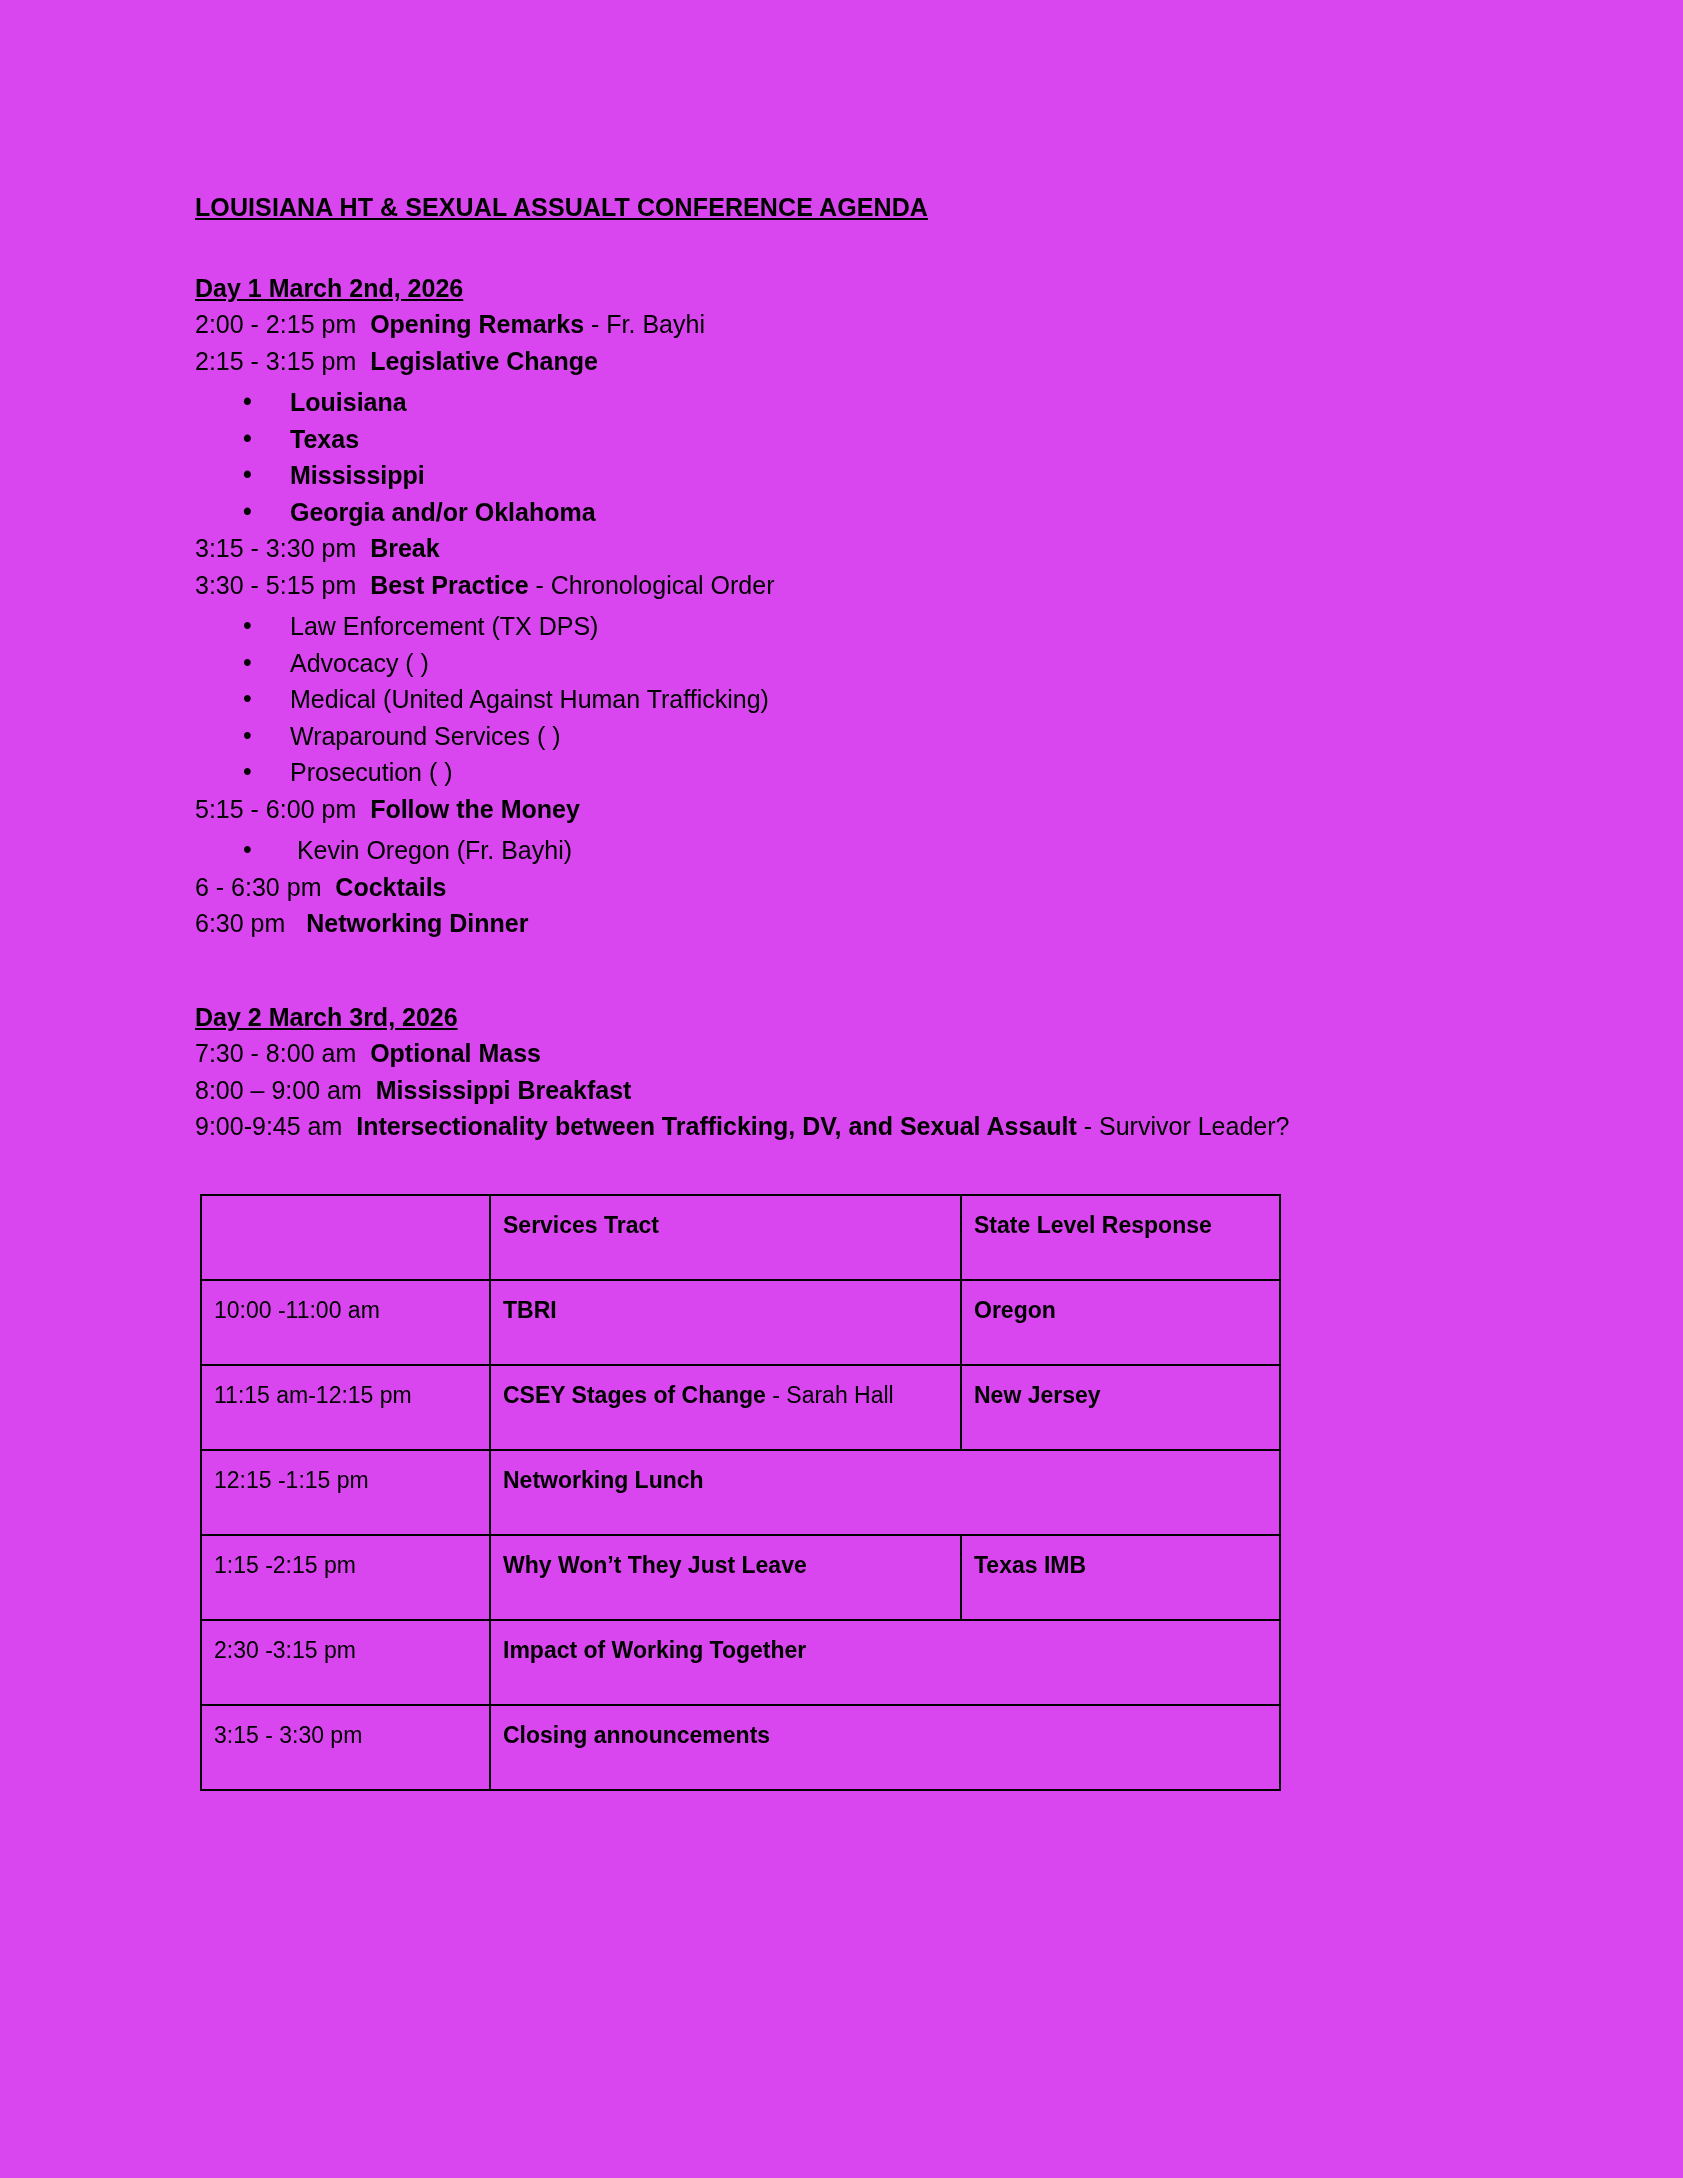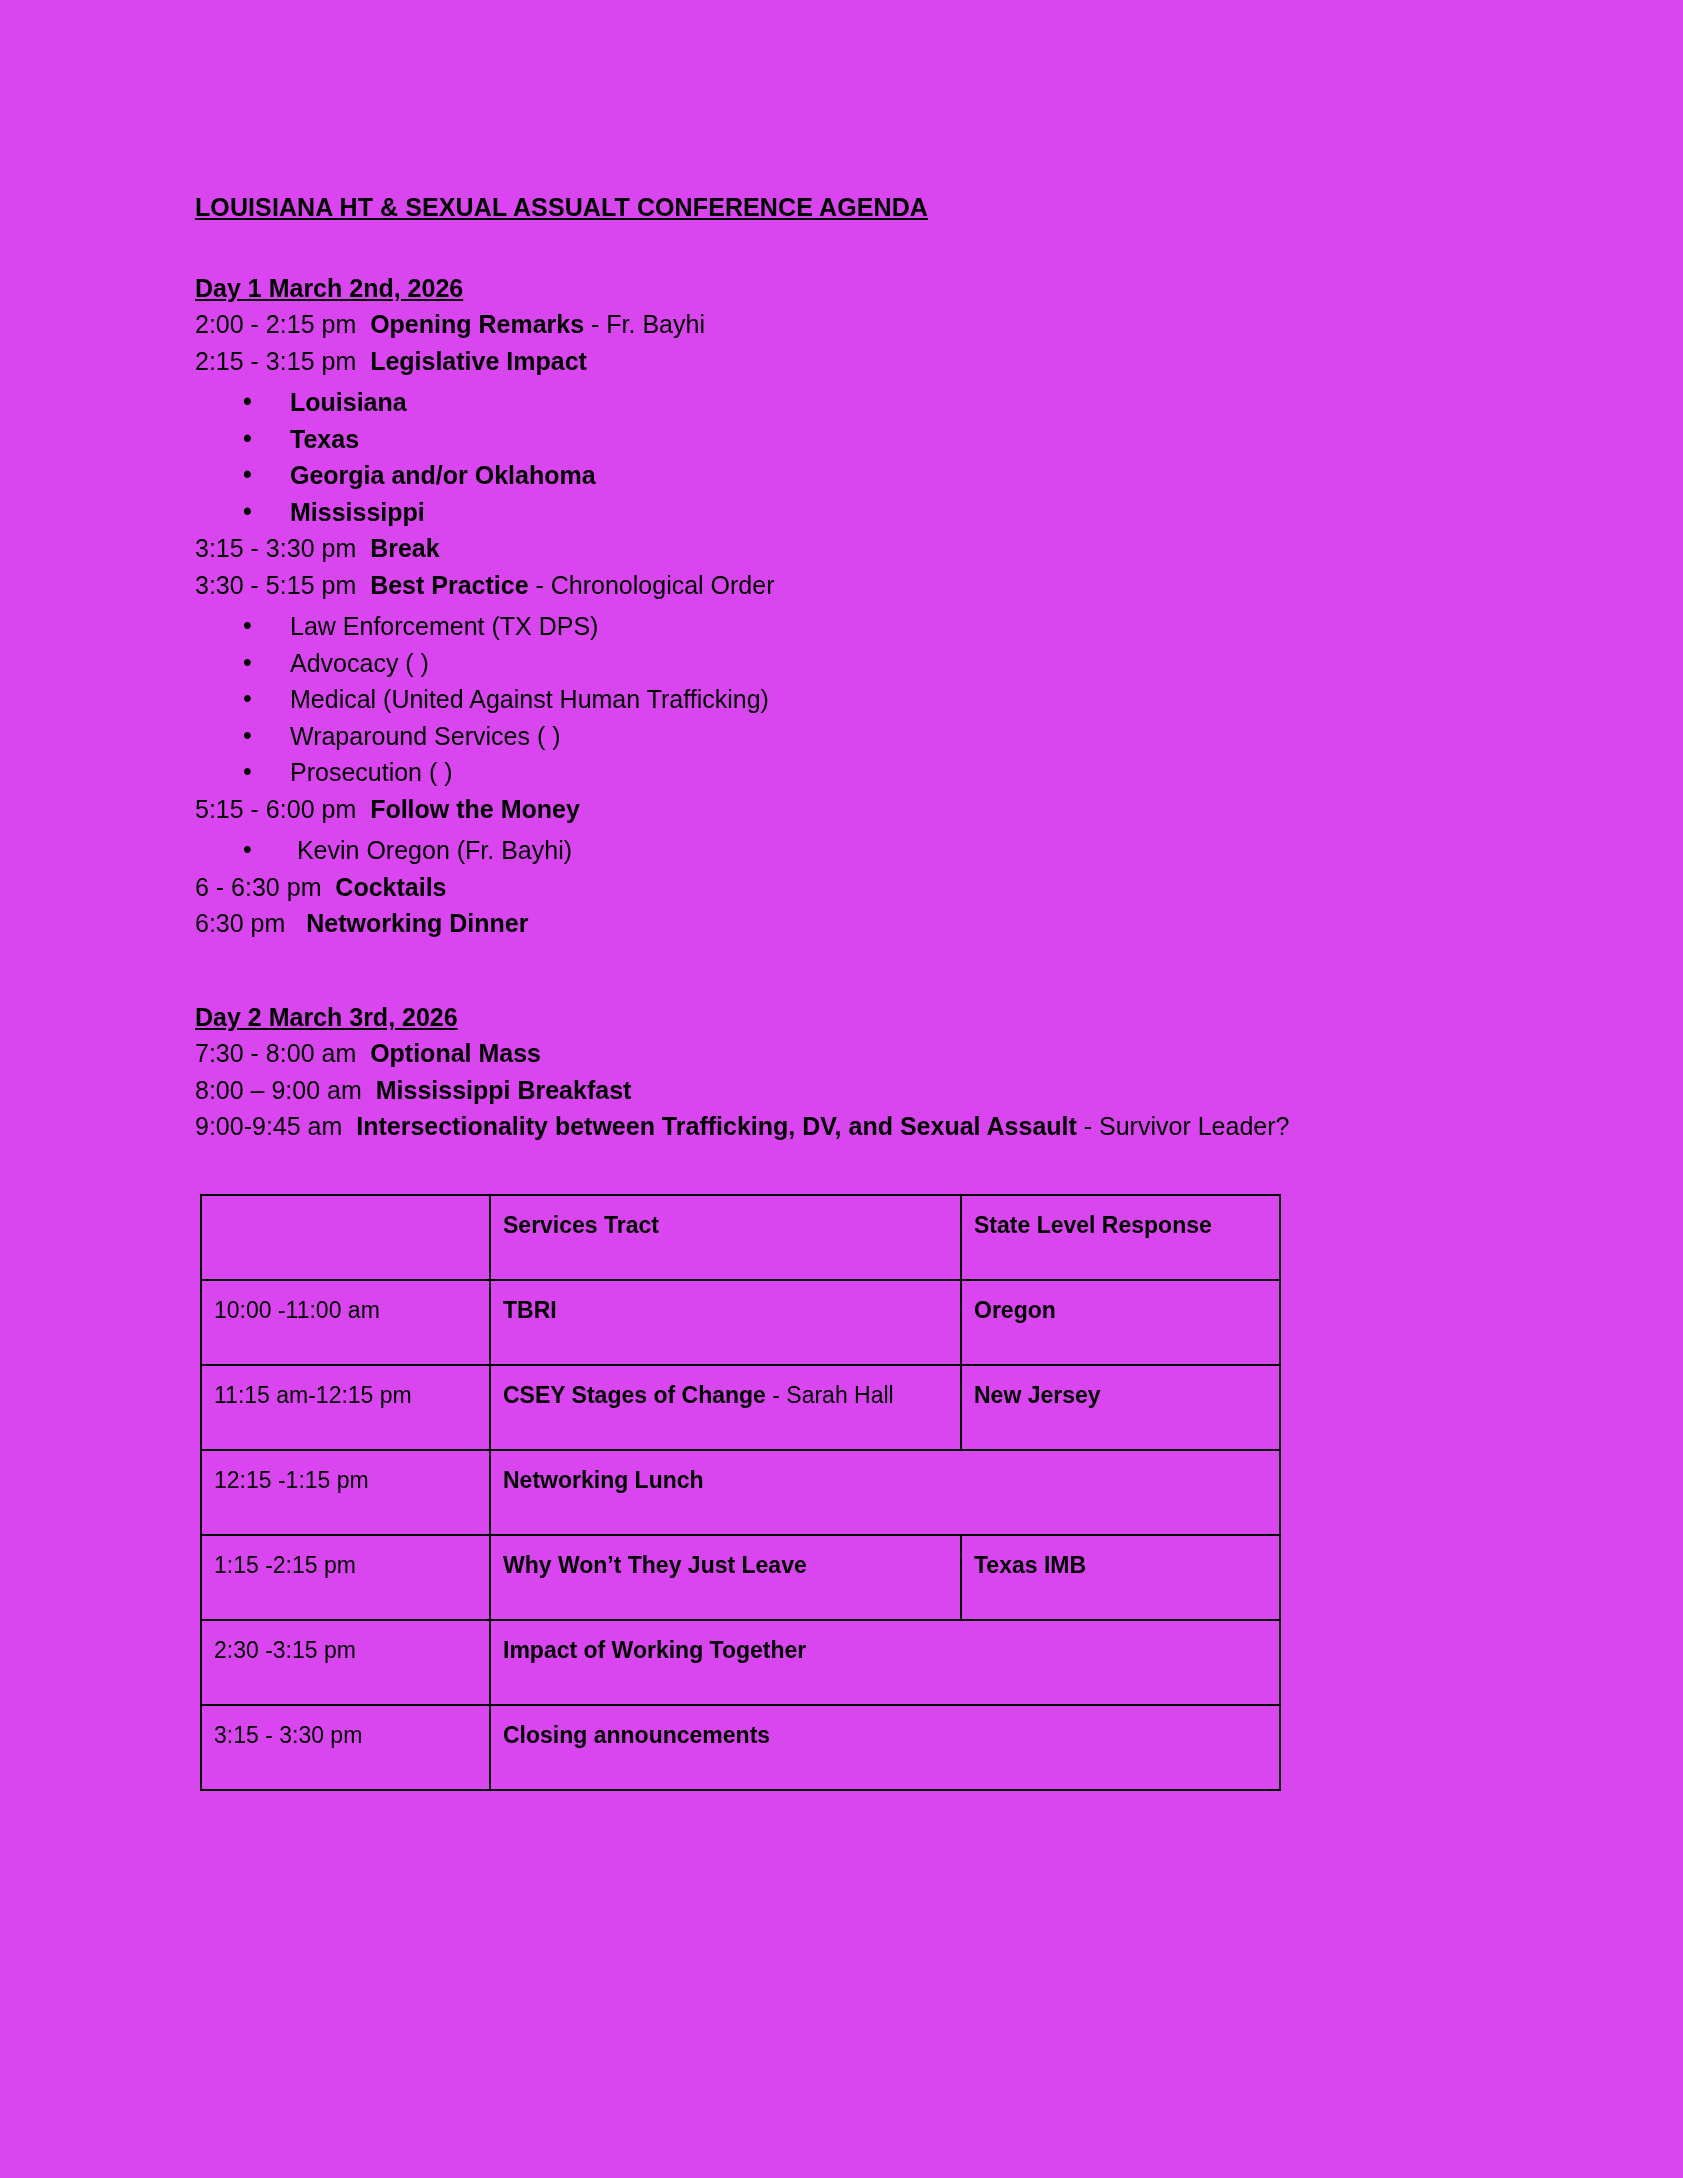--- a/index.html
+++ b/index.html
@@ -107,27 +107,27 @@
 
 <div class="page">
 
   <div class="doc-title">LOUISIANA HT &amp; SEXUAL ASSUALT CONFERENCE AGENDA</div>
 
   <div>
     <div class="day-heading">Day 1 March 2nd, 2026</div>
 
     <div class="agenda-line"><span>2:00 - 2:15 pm</span>  <span class="b">Opening Remarks</span><span> - Fr. Bayhi</span></div>
 
-    <div class="agenda-line"><span>2:15 - 3:15 pm</span>  <span class="b">Legislative Impact</span><span></span></div>
+    <div class="agenda-line"><span>2:15 - 3:15 pm</span>  <span class="b">Legislative Change</span><span></span></div>
 
     <ul class="bullets bold">
       <li>Louisiana</li>
       <li>Texas</li>
+      <li>Mississippi</li>
       <li>Georgia and/or Oklahoma</li>
-      <li>Mississippi</li>
     </ul>
 
     <div class="agenda-line"><span>3:15 - 3:30 pm</span>  <span class="b">Break</span><span></span></div>
 
     <div class="agenda-line"><span>3:30 - 5:15 pm</span>  <span class="b">Best Practice</span><span> - Chronological Order</span></div>
 
     <ul class="bullets plain">
       <li>Law Enforcement (TX DPS)</li>
       <li>Advocacy ( )</li>
       <li>Medical (United Against Human Trafficking)</li>

